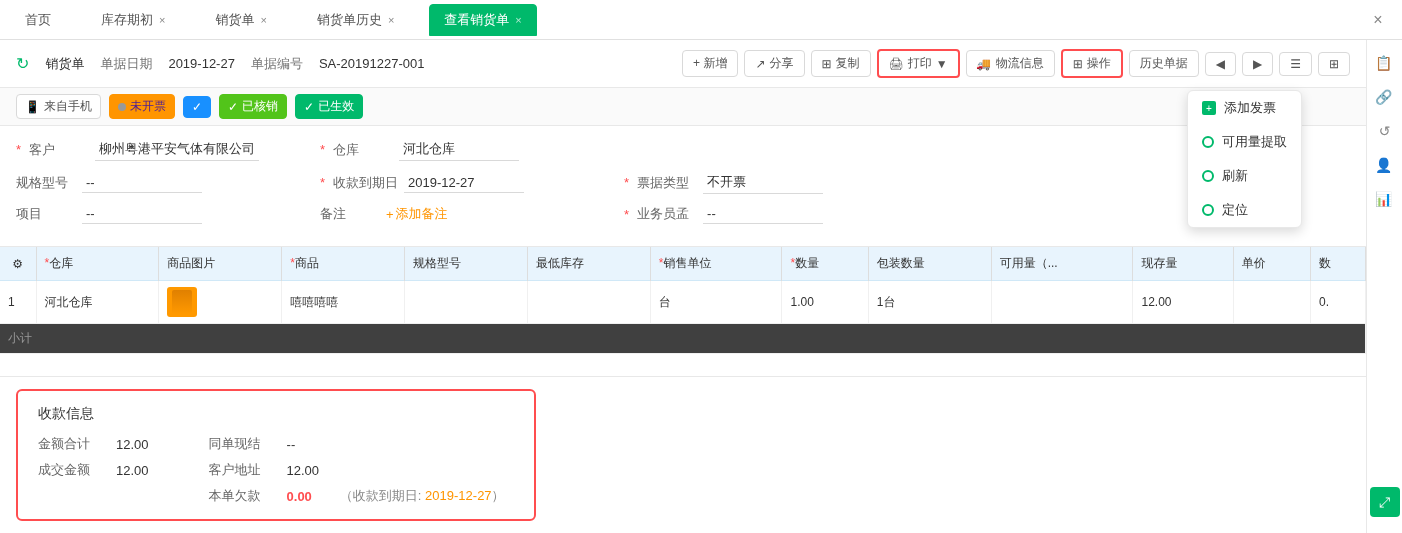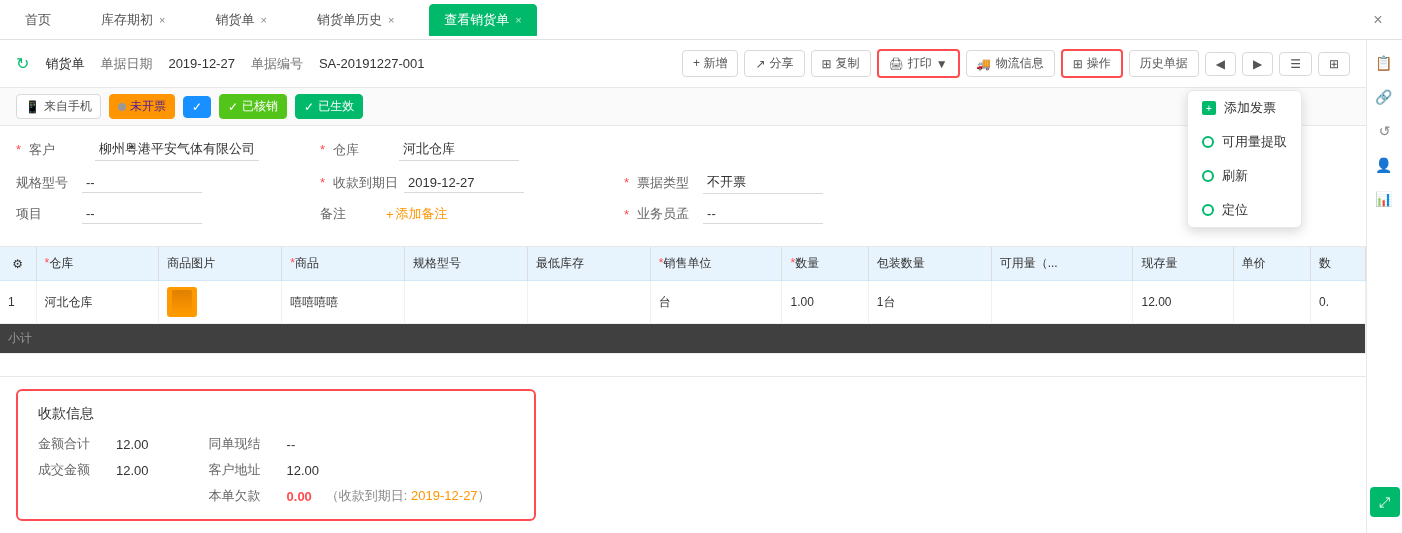--- a/index.html
+++ b/index.html
@@ -367,21 +367,21 @@
               <span class="payment-label">同单现结</span>
               <span class="payment-value">--</span>
             </div>
             <div class="payment-row">
               <span class="payment-label">客户地址</span>
               <span class="payment-value">12.00</span>
             </div>
             <div class="payment-row">
               <span class="payment-label">本单欠款</span>
               <span class="payment-value red">0.00</span>
-              <span class="payment-value" style="color:#888; margin-left:6px;">（收款到期日: <span style="color:#ff9500;">2019-12-27</span>）</span>
+              <span class="payment-value" style="color:#888; margin-left:20px;">（收款到期日: <span style="color:#ff9500;">2019-12-27</span>）</span>
             </div>
           </div>
         </div>
       </div>
     </div>
 
   </div>
 
   <div class="dropdown-menu">
     <div class="menu-item">

